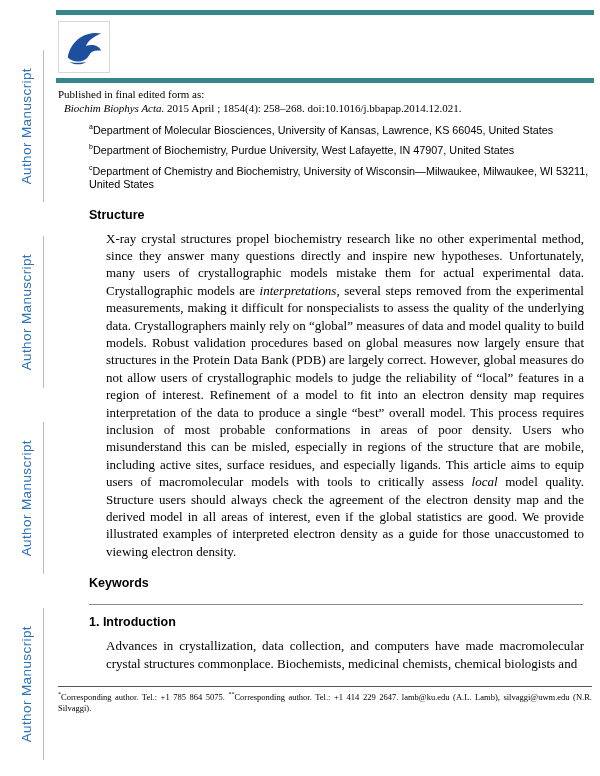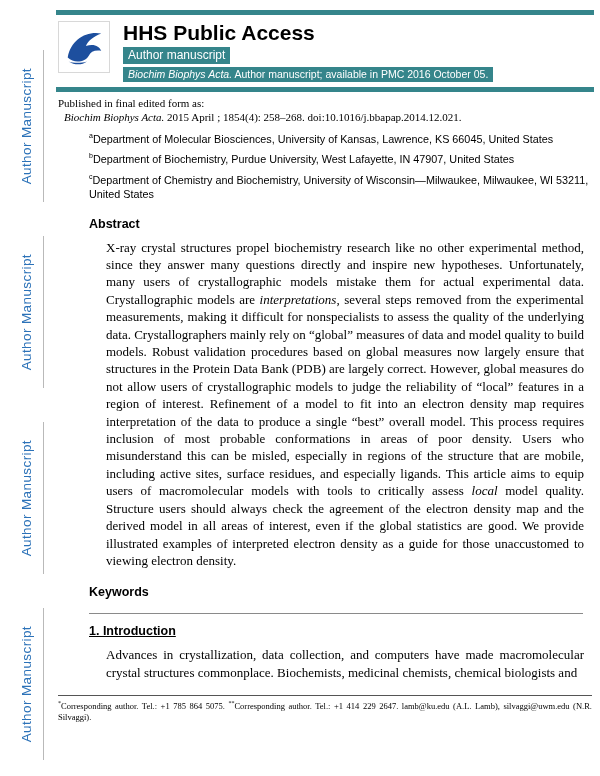--- a/index.html
+++ b/index.html
@@ -33,21 +33,21 @@
   .chip.citation { font-size:10.5px; }
   .it { font-style:italic; }
   .published { margin:4px 0 0 2px; font-family:"Liberation Serif", serif; font-size:11px; line-height:1.3; }
   .pub-cite { margin-left:6px; }
   .article-title { margin:12px 0 0 33px; width:494px; font-size:13.5px; font-weight:bold; line-height:1.35; }
   .authors { margin:12px 0 0 33px; font-size:11.5px; font-weight:bold; }
   .authors sup { font-size:7.5px; }
   .affil { margin:6px 0 0 33px; width:500px; font-size:10.8px; line-height:1.3; }
   .affil sup { font-size:7px; }
   .sec-head { margin:16px 0 0 33px; font-size:12.5px; font-weight:bold; }
-  .intro-head { margin:10px 0 0 33px; font-size:12.5px; font-weight:bold;text-decoration:underline; }
+  .intro-head { margin:10px 0 0 33px; font-size:12.5px; font-weight:bold; }
   .body-text {
     margin:8px 0 0 50px; width:478px; font-family:"Liberation Serif", serif;
     font-size:13px; line-height:1.34; text-align:justify;
   }
   .rule { border:none; border-top:1px solid #8a8a8a; margin:14px 0 0 33px; width:494px; height:0; }
   .fn-rule { border:none; border-top:1px solid #555; margin:14px 0 0 2px; width:534px; height:0; }
   .footnote {
     margin:3px 0 0 2px; width:534px; font-family:"Liberation Serif", serif;
     font-size:8.5px; line-height:1.35; text-align:justify;
   }
@@ -78,41 +78,36 @@
 
     <div class="teal-bar"></div>
 
     <header class="pmc-header">
       <div class="logo">
         <svg viewBox="0 0 48 48" width="46" height="46" aria-hidden="true">
           <path d="M7 35 C10 17 26 7 42 10 C33 13.5 28 18 26 23 C34 20 40 23 42 28 C35 27 31 29 29 33 C25.5 39.5 14 42 7 35 Z"></path>
           <path d="M8 39 C14 43 22 43 27 39 C21 41 13 41 8 39 Z"></path>
         </svg>
       </div>
-      <div class="header-text">
-        <div class="h-title">HHS Public Access</div>
-        <div><span class="chip subtitle">Author manuscript</span></div>
-        <div><span class="chip citation"><span class="it">Biochim Biophys Acta.</span><span> Author manuscript; available in PMC 2016 October 05.</span></span></div>
-      </div>
     </header>
 
     <div class="teal-bar"></div>
 
     <div class="published">
       <div>Published in final edited form as:</div>
       <div class="pub-cite"><span class="it">Biochim Biophys Acta.</span><span> 2015 April ; 1854(4): 258–268. doi:10.1016/j.bbapap.2014.12.021.</span></div>
     </div>
 
 
 
     <p class="affil"><sup>a</sup><span>Department of Molecular Biosciences, University of Kansas, Lawrence, KS 66045, United States</span></p>
     <p class="affil"><sup>b</sup><span>Department of Biochemistry, Purdue University, West Lafayette, IN 47907, United States</span></p>
     <p class="affil"><sup>c</sup><span>Department of Chemistry and Biochemistry, University of Wisconsin—Milwaukee, Milwaukee, WI 53211, United States</span></p>
 
-    <h2 class="sec-head">Abstract</h2>
+    <h2 class="sec-head">Structure</h2>
 
     <p class="body-text"><span>X-ray crystal structures propel biochemistry research like no other experimental method, since they answer many questions directly and inspire new hypotheses. Unfortunately, many users of crystallographic models mistake them for actual experimental data. Crystallographic models are </span><span class="it">interpretations</span><span>, several steps removed from the experimental measurements, making it difficult for nonspecialists to assess the quality of the underlying data. Crystallographers mainly rely on “global” measures of data and model quality to build models. Robust validation procedures based on global measures now largely ensure that structures in the Protein Data Bank (PDB) are largely correct. However, global measures do not allow users of crystallographic models to judge the reliability of “local” features in a region of interest. Refinement of a model to fit into an electron density map requires interpretation of the data to produce a single “best” overall model. This process requires inclusion of most probable conformations in areas of poor density. Users who misunderstand this can be misled, especially in regions of the structure that are mobile, including active sites, surface residues, and especially ligands. This article aims to equip users of macromolecular models with tools to critically assess </span><span class="it">local</span><span> model quality. Structure users should always check the agreement of the electron density map and the derived model in all areas of interest, even if the global statistics are good. We provide illustrated examples of interpreted electron density as a guide for those unaccustomed to viewing electron density.</span></p>
 
     <h2 class="sec-head">Keywords</h2>
 
 
     <hr class="rule">
 
     <h2 class="intro-head">1. Introduction</h2>
 

